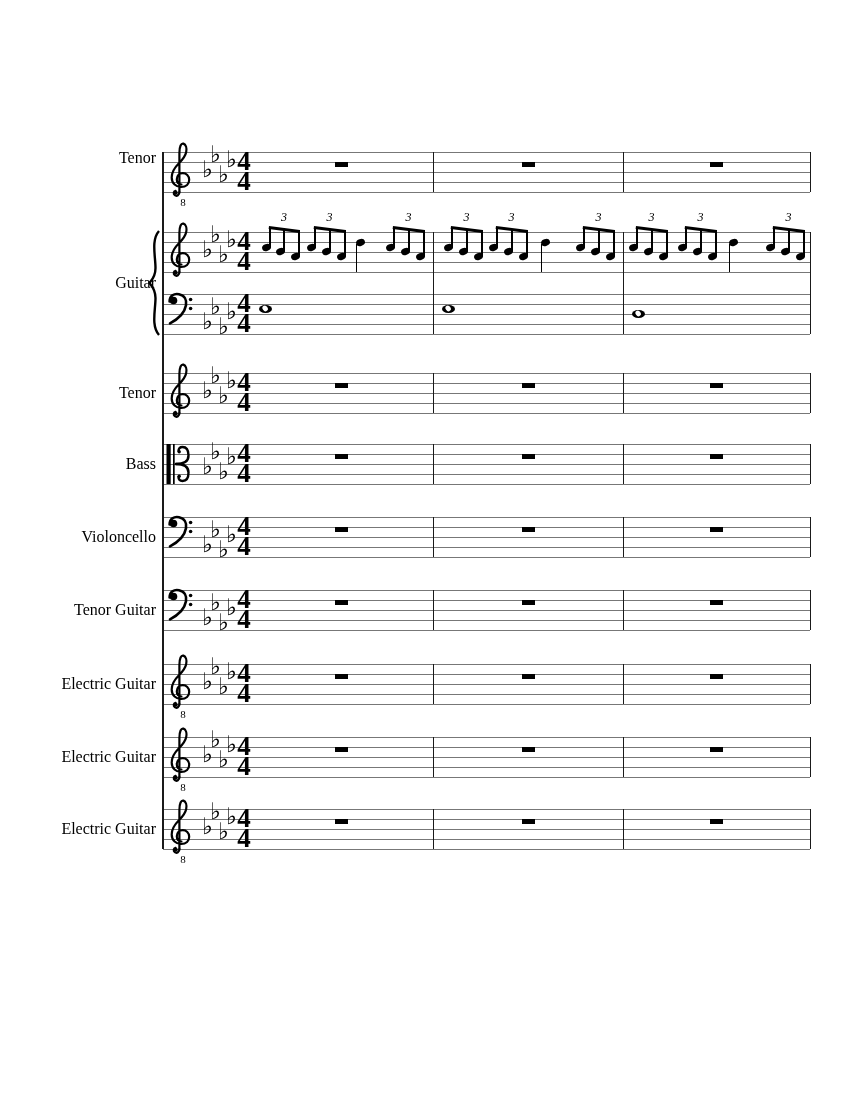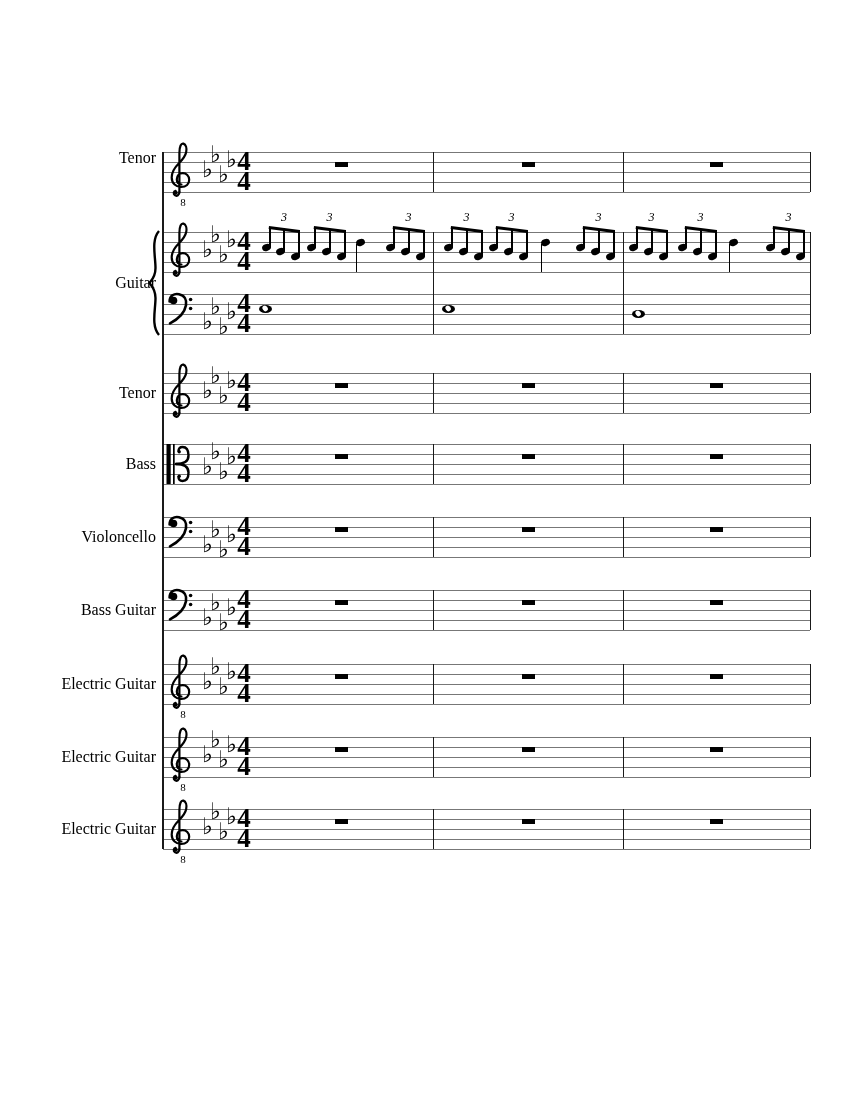--- a/index.html
+++ b/index.html
@@ -355,18 +355,18 @@
       <div class="barline" style="left: 810px; top: 809px; height: 40px;"></div>
       <div class="barline" style="left: 162.3px; top: 152px; height: 697px;"></div>
       <div class="abs" style="left: 147px; top: 230px;"><svg width="14" height="106" viewBox="0 0 14 106">
           <path d="M 12,1 C 4,10 8.5,26 8.5,38 C 8.5,47 4,51 2.5,53 C 4,55 8.5,59 8.5,68 C 8.5,80 4,96 12,105" fill="none" stroke="#000" stroke-width="2.4"></path>
         </svg></div>
       <div class="ilabel" style="top: 148px;">Tenor</div>
       <div class="ilabel" style="top: 273px;">Guitar</div>
       <div class="ilabel" style="top: 383px;">Tenor</div>
       <div class="ilabel" style="top: 454px;">Bass</div>
       <div class="ilabel" style="top: 527px;">Violoncello</div>
-      <div class="ilabel" style="top: 600px;">Bass Guitar</div>
+      <div class="ilabel" style="top: 600px;">Tenor Guitar</div>
       <div class="ilabel" style="top: 674px;">Electric Guitar</div>
       <div class="ilabel" style="top: 747px;">Electric Guitar</div>
       <div class="ilabel" style="top: 819px;">Electric Guitar</div>
     </div>
 </div>
 
 </body></html>

